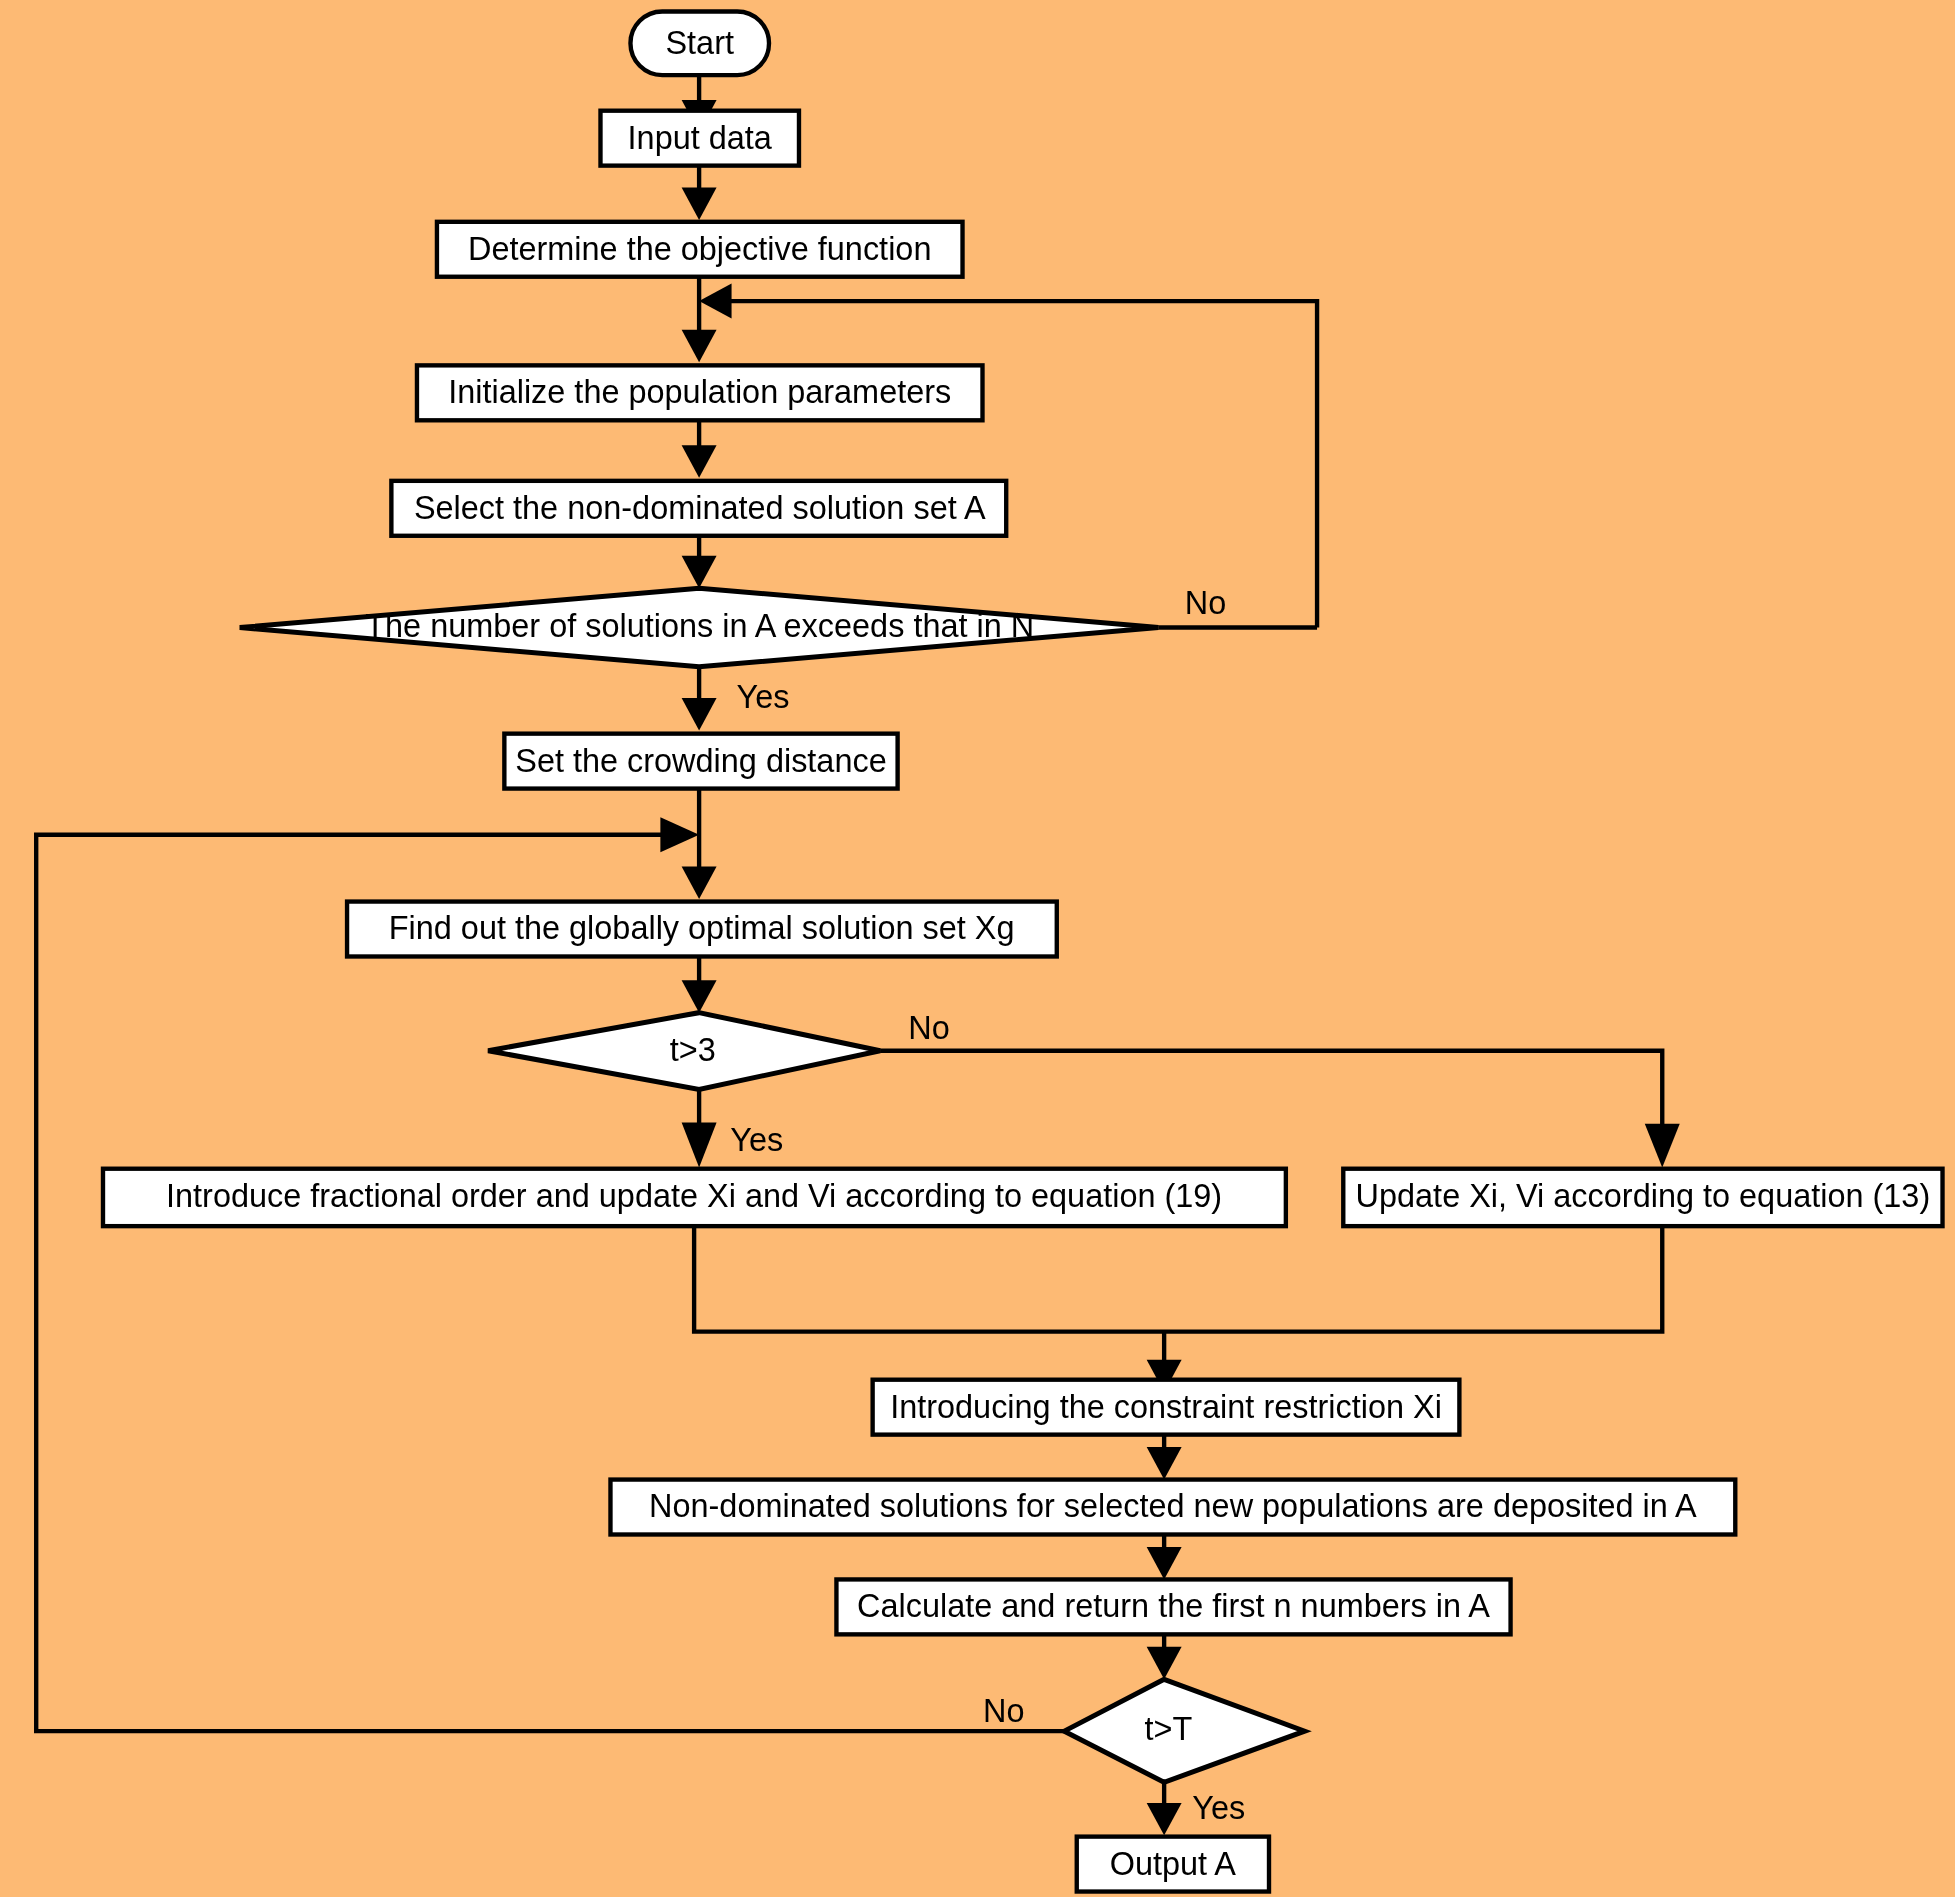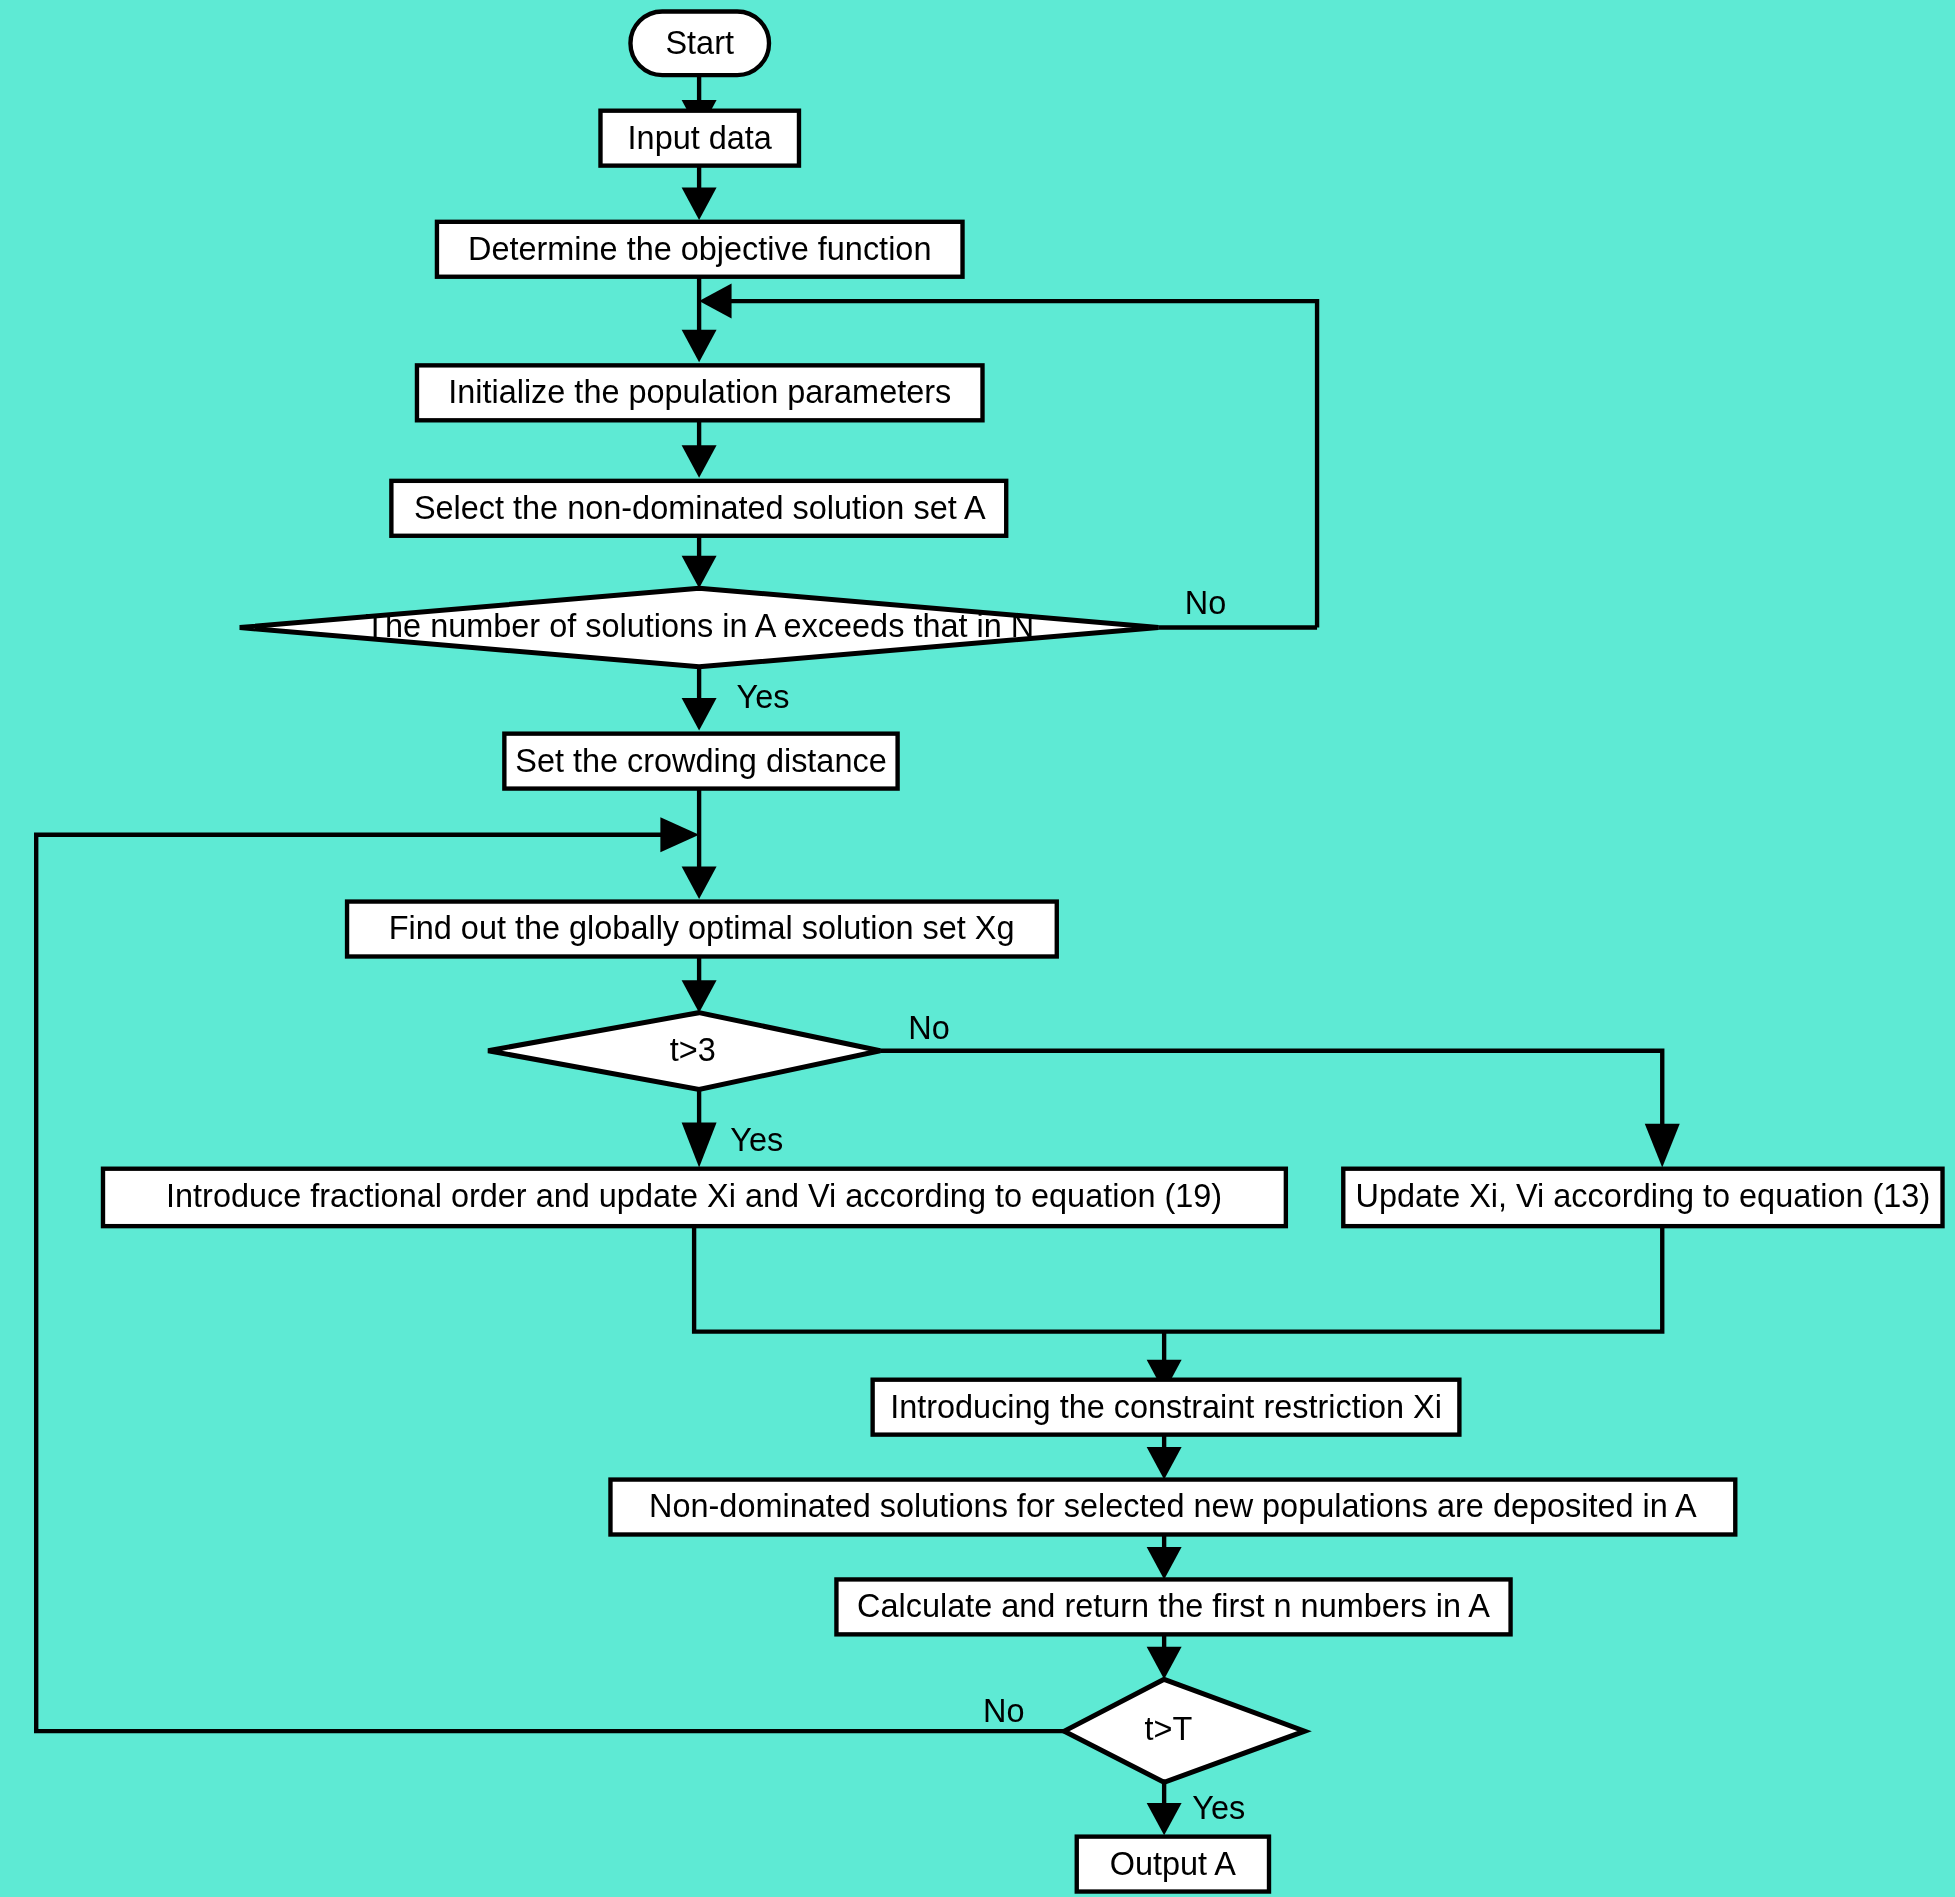--- a/index.html
+++ b/index.html
@@ -7,21 +7,21 @@
     padding: 0;
     background: #ffffff;
   }
   body {
     font-family: "Liberation Sans", sans-serif;
   }
   #flowchart-root {
     position: relative;
     width: 1955px;
     height: 1898px;
-    background: #5eead4;
+    background: #fdba74;
     overflow: hidden;
   }
   svg.fc {
     display: block;
     width: 1955px;
     height: 1898px;
   }
   .node-shape {
     fill: #ffffff;
     stroke: #000000;

